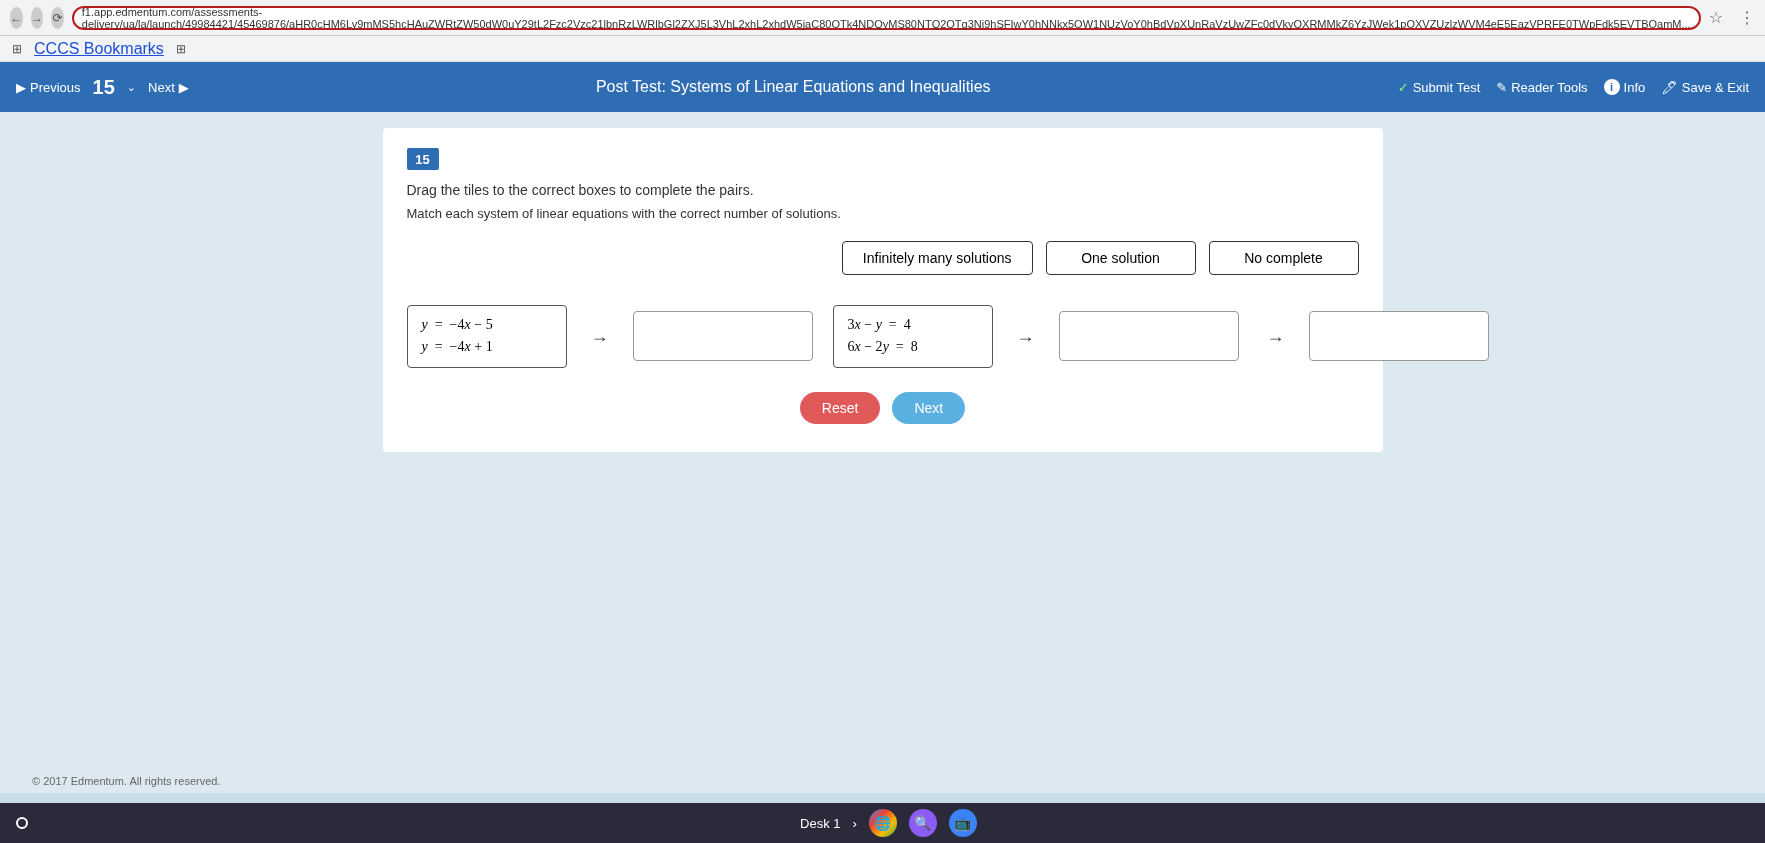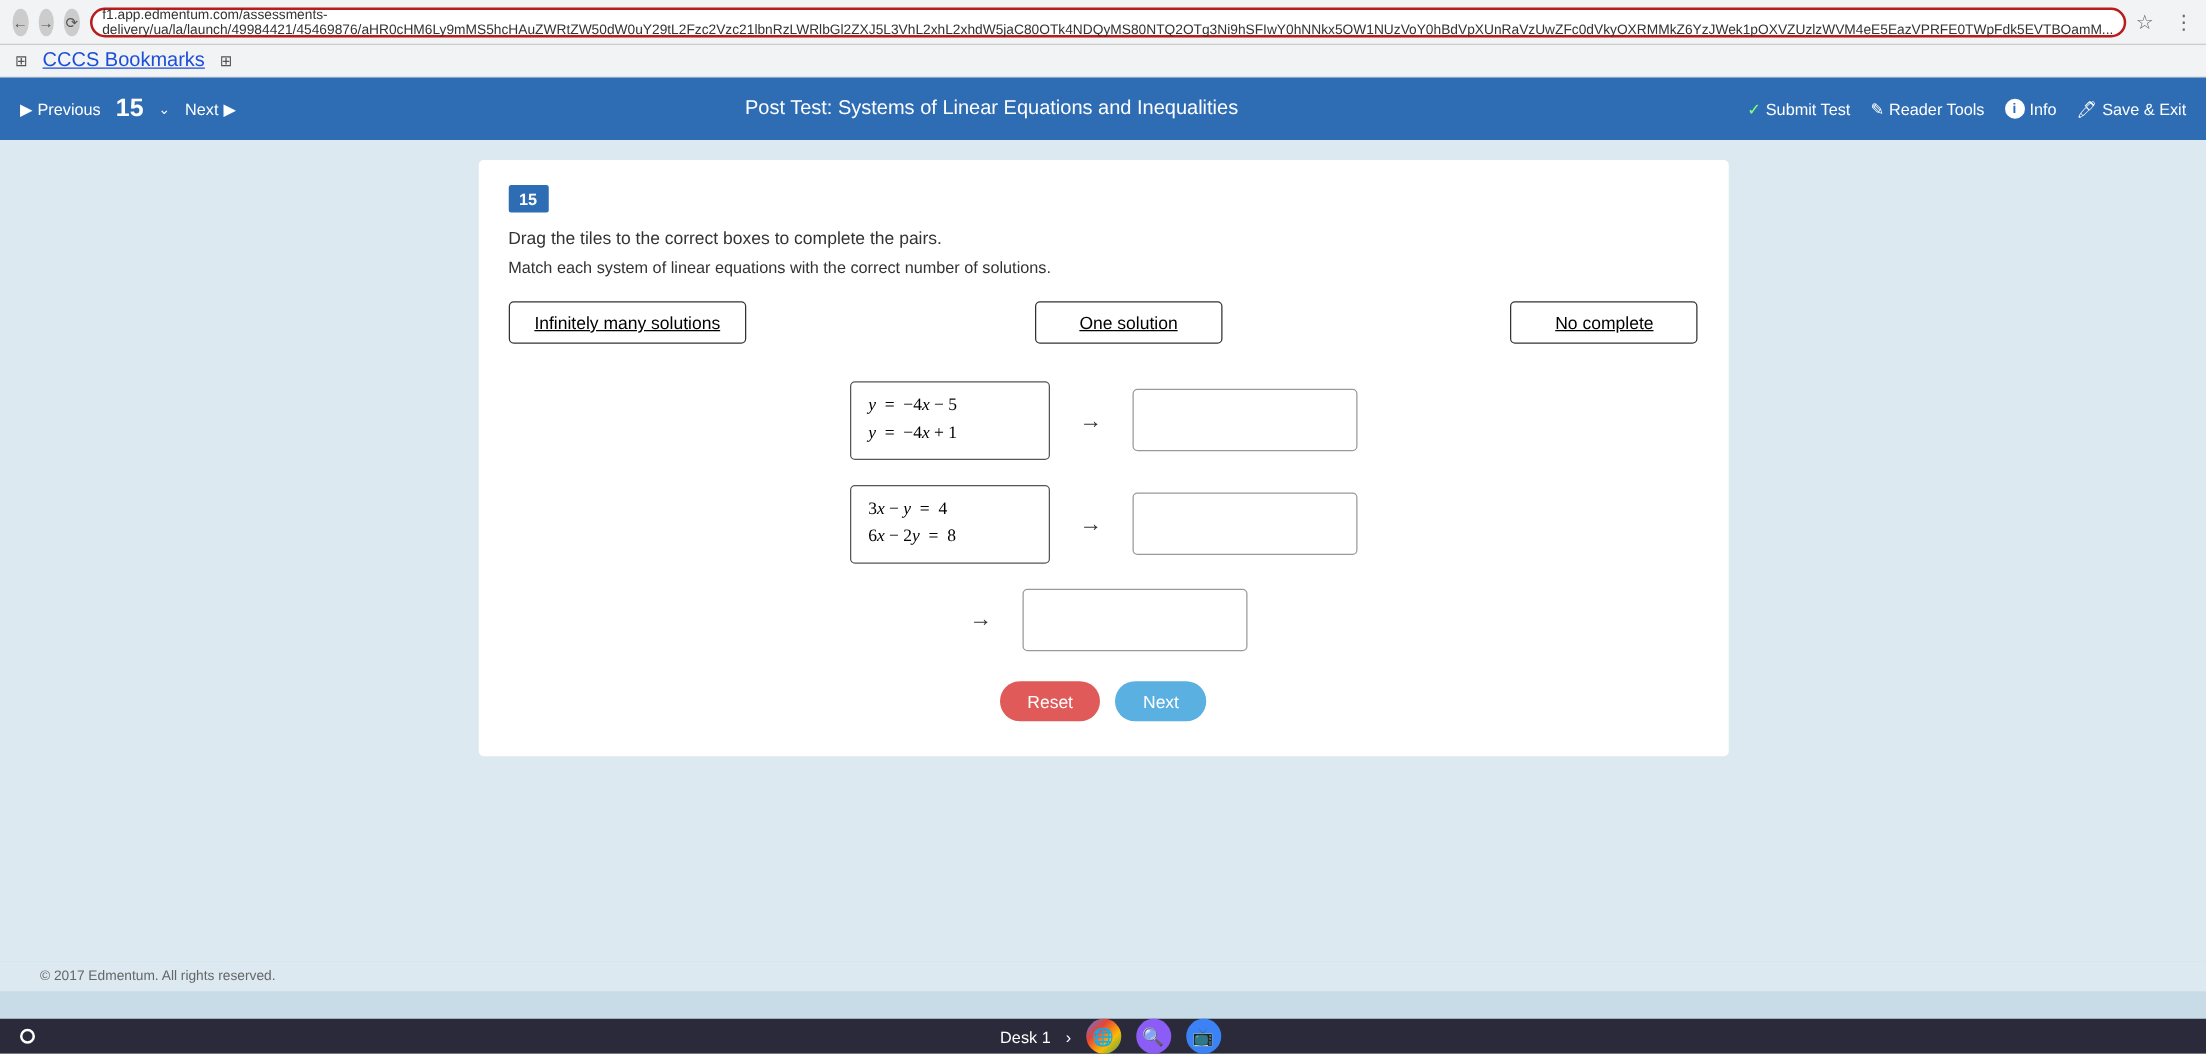--- a/index.html
+++ b/index.html
@@ -127,40 +127,39 @@
     }
     .match-instruction {
       font-size: 13px;
       color: #333;
       margin-bottom: 20px;
     }
 
     
     .tiles-row {
       display: flex;
-      justify-content: space-between;
-      gap: 24px;
+      justify-content: flex-end;
+      gap: 13px;
       margin-bottom: 30px;
-      text-decoration: underline;
     }
     .tile {
       border: 1px solid #333;
       border-radius: 4px;
       padding: 8px 20px;
       font-size: 14px;
       background: white;
       cursor: grab;
       min-width: 150px;
       text-align: center;
     }
 
     
     .systems-container {
       display: flex;
-      flex-direction: column;
+      flex-direction: row;
       gap: 20px;
       align-items: center;
     }
     .system-row {
       display: flex;
       align-items: center;
       gap: 16px;
     }
     .equation-box {
       border: 1px solid #555;
@@ -225,21 +224,21 @@
       display: flex;
       align-items: center;
       padding: 0 32px;
       font-size: 11px;
       color: #666;
     }
 
     
     .taskbar {
       background: #2a2a3a;
-      height: 28px;
+      height: 40px;
       display: flex;
       align-items: center;
       padding: 0 16px;
       position: absolute;
       bottom: 0;
       left: 0;
       right: 0;
     }
     .taskbar-left {
       display: flex;

